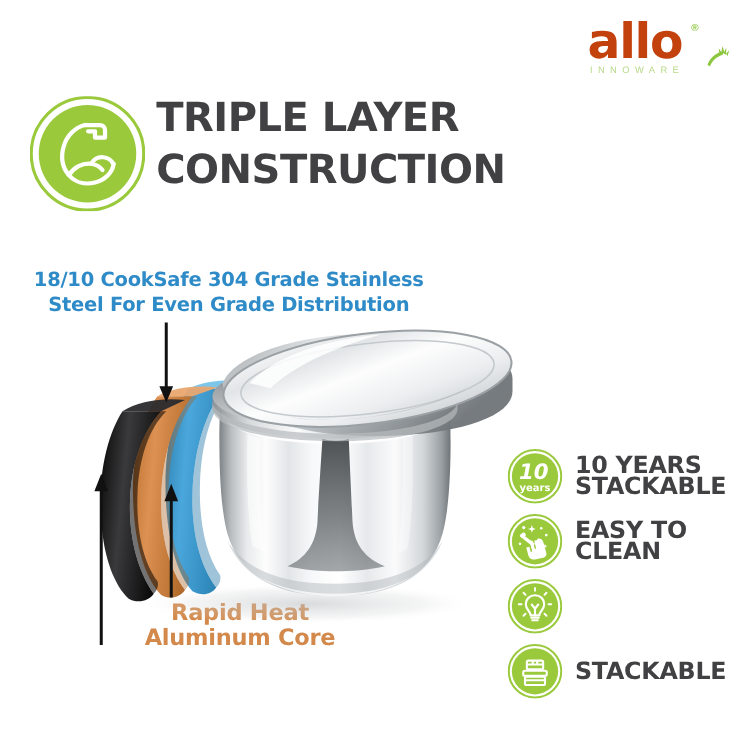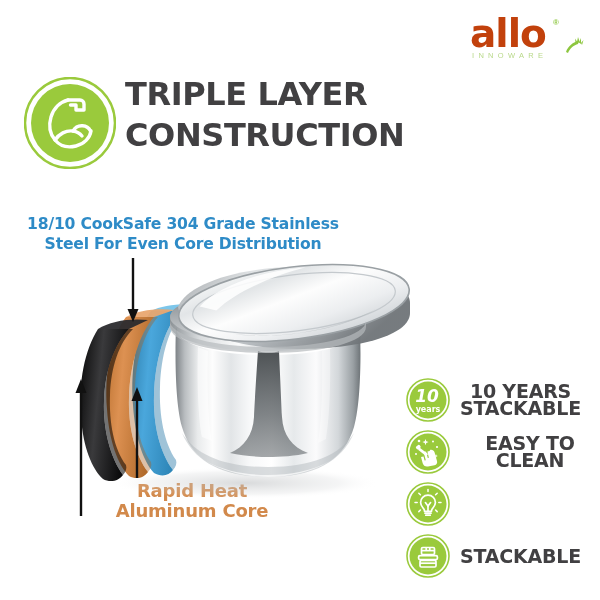--- a/index.html
+++ b/index.html
@@ -70,21 +70,21 @@
     font-weight:700;
     font-size:16.2px;line-height:20px;
     letter-spacing:-0.3px;
     color:#4A4A4C;
   }
 
   
   .product{position:absolute;left:30px;top:255px;width:410px;height:250px;}
 
   
-  .features{position:absolute;left:406px;top:378px;width:194px;text-align:center;}
+  .features{position:absolute;left:406px;top:359px;width:194px;}
   .feature{position:relative;height:52px;}
   .feature-icon{position:absolute;left:0;top:0;width:44px;height:44px;}
   .feature-label{
     position:absolute;left:54px;top:0;width:140px;height:44px;
     display:flex;align-items:center;
     font-family:"DejaVu Sans", sans-serif;
     font-weight:700;
     font-size:19px;
     line-height:17px;
     letter-spacing:-0.2px;
@@ -130,21 +130,21 @@
 
   
   <div class="hdr-title">
     <span class="l1">TRIPLE LAYER</span>
     <span class="l2">CONSTRUCTION</span>
   </div>
 
   
   <div class="callout-blue">
     <span>18/10 CookSafe 304 Grade Stainless</span><br>
-    <span>Steel For Even Core Distribution</span>
+    <span>Steel For Even Grade Distribution</span>
   </div>
 
   
   <div class="callout-orange">
     <span>Rapid Heat</span><br>
     <span>Aluminum Core</span>
   </div>
 
   
   <div class="callout-dark">

